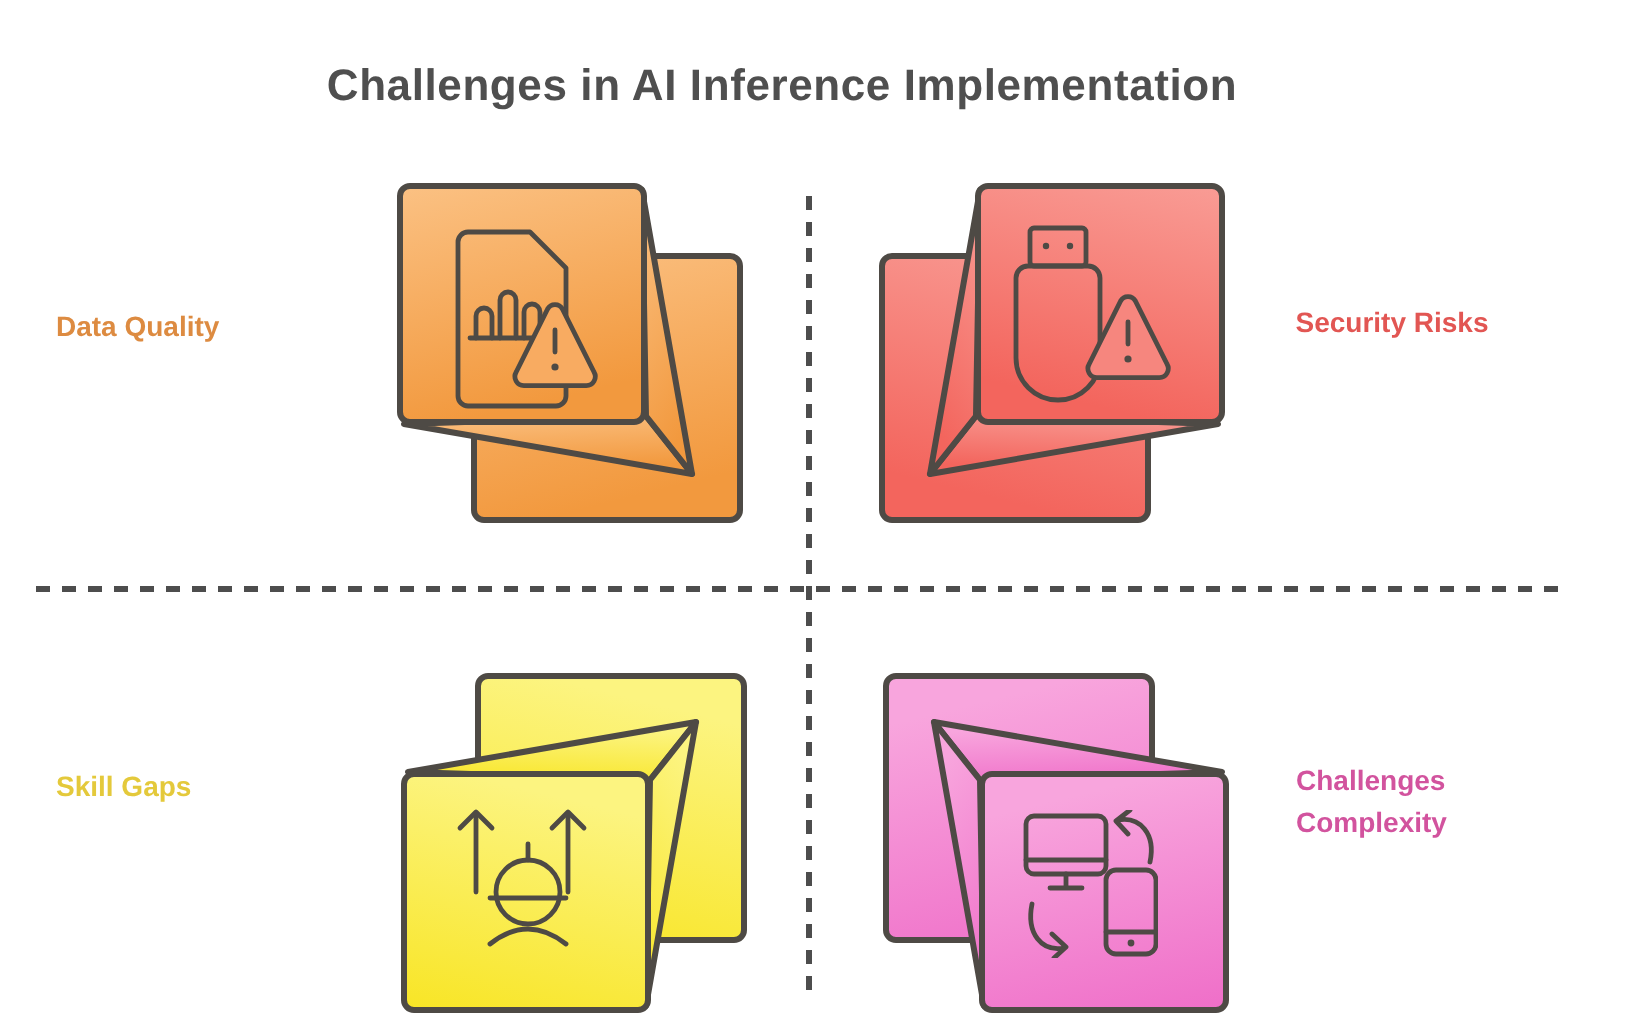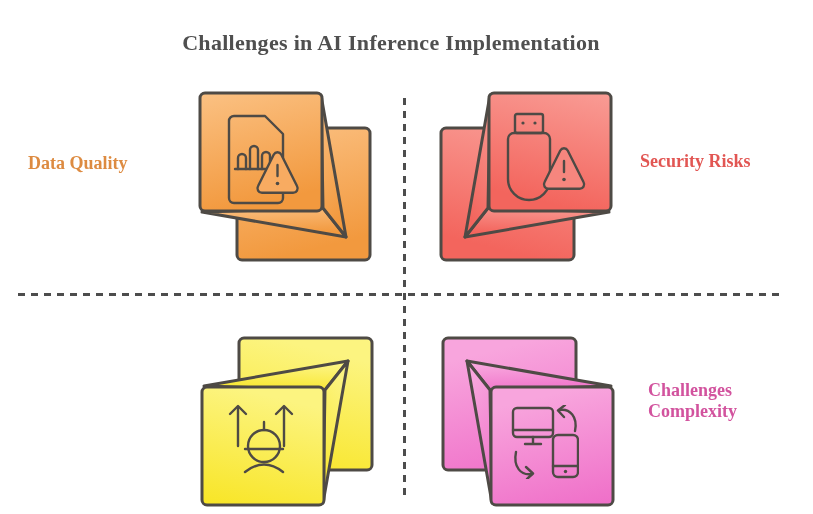--- a/index.html
+++ b/index.html
@@ -1,29 +1,29 @@
 <!DOCTYPE html>
 <html><head>
 <meta charset="utf-8">
 <style>
   html,body{margin:0;padding:0;background:#fff;}
   .canvas{position:relative;width:782px;height:514px;background:#FFFFFF;overflow:hidden;
-          font-family:Liberation Serif, serif;}
+          font-family:Liberation Sans, sans-serif;}
   .title{position:absolute;top:15px;left:0;right:0;text-align:center;
          font-size:22px;font-weight:700;color:#4F4F4F;letter-spacing:.3px;}
   .hline{position:absolute;left:18px;top:293px;width:772px;height:3px;
          background:repeating-linear-gradient(90deg,#4D4D4D 0 7px,transparent 7px 13px);}
   .vline{position:absolute;left:403px;top:98px;width:3px;height:397px;
          background:repeating-linear-gradient(180deg,#4D4D4D 0 7px,transparent 7px 13px);}
   .graphic{position:absolute;width:180px;height:180px;}
   .graphic .shell{position:absolute;left:0;top:0;}
   .graphic .icon{position:absolute;}
-  .qlabel{position:absolute;font-size:18px;font-weight:700;line-height:21px;}
+  .qlabel{position:absolute;font-size:14px;font-weight:700;line-height:21px;}
   .q1l{left:28px;top:153px;width:160px;}
-  .q2l{left:640px;top:151px;width:160px;}
+  .q2l{left:616px;top:151px;width:160px;text-align:center;}
   .q3l{left:28px;top:383px;width:160px;}
   .q4l{left:648px;top:380px;width:120px;}
   .hidden-defs{position:absolute;width:0;height:0;overflow:hidden;}
 </style>
 </head>
 <body>
 
 <div class="canvas">
 
   <svg class="hidden-defs" aria-hidden="true">
@@ -53,20 +53,21 @@
     </defs>
   </svg>
 
   <h1 class="title">Challenges in AI Inference Implementation</h1>
 
   <div class="vline"></div>
   <div class="hline"></div>
 
   <div class="qlabel q1l" style="color:#DD8B41">Data Quality</div>
   <div class="qlabel q2l" style="color:#E25653">Security Risks</div>
+  <div class="qlabel q3l" style="color:#E4C93B">Skill Gaps</div>
   <div class="qlabel q4l" style="color:#D2539E">Challenges Complexity</div>
 
   <div class="graphic" style="left:195px;top:88px;">
     <svg class="shell" viewBox="0 0 180 180" width="180" height="180">
       <use href="#cube-shell" fill="url(#grad-orange)" stroke="#4E4A45"></use>
     </svg>
     <svg class="icon" style="left:28px;top:26px;" viewBox="0 0 80 95" width="80" height="95" fill="none" stroke="#4E4A45" stroke-width="2.4" stroke-linecap="round" stroke-linejoin="round">
       <path d="M11,2 H42 L60,20 V84 a5,5 0 0 1 -5,5 H11 a5,5 0 0 1 -5,-5 V7 a5,5 0 0 1 5,-5 Z"></path>
       <path d="M12,55 H50"></path>
       <path d="M15,55 V44 a4,4 0 0 1 8,0 V55"></path>

